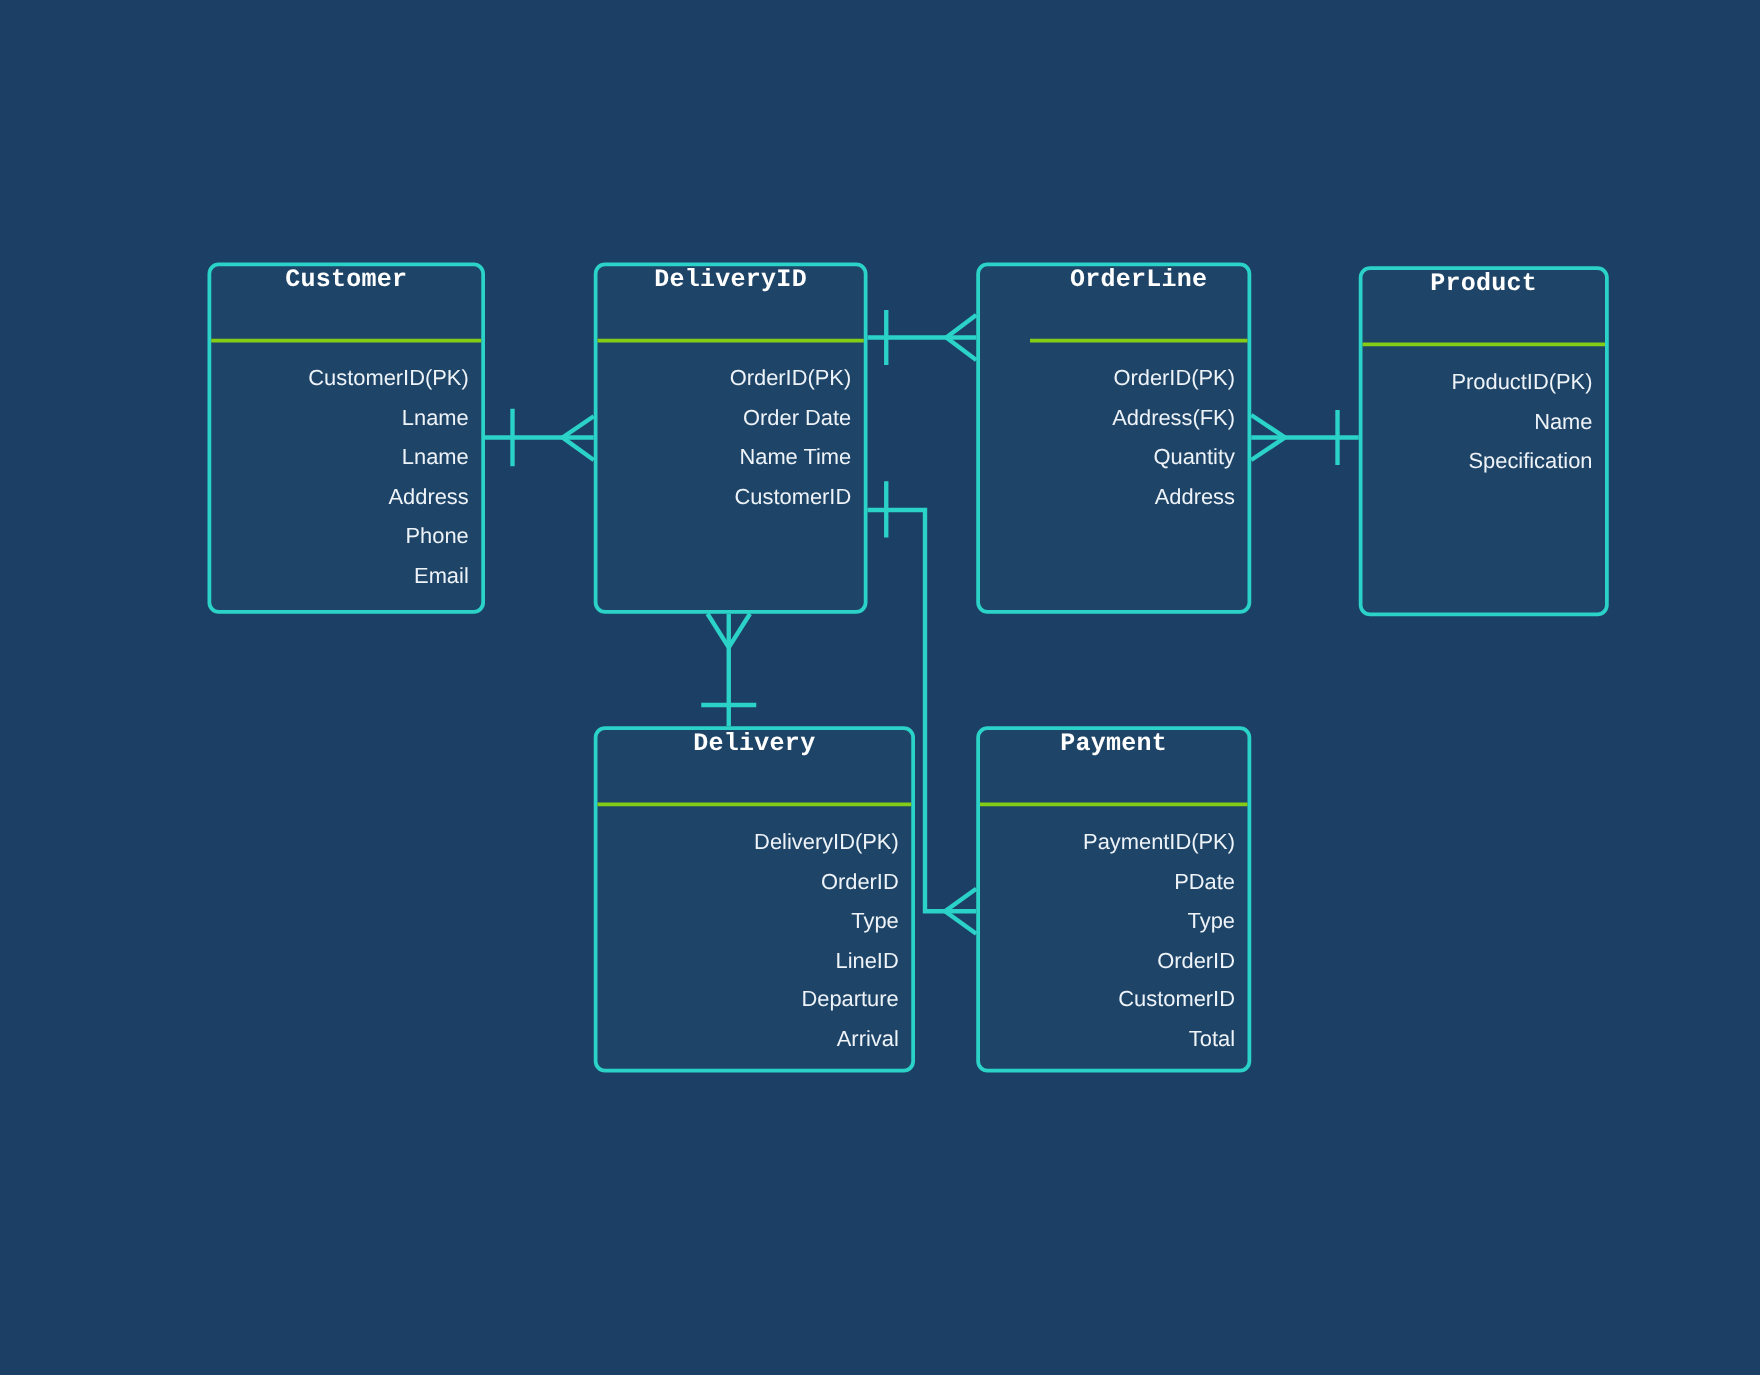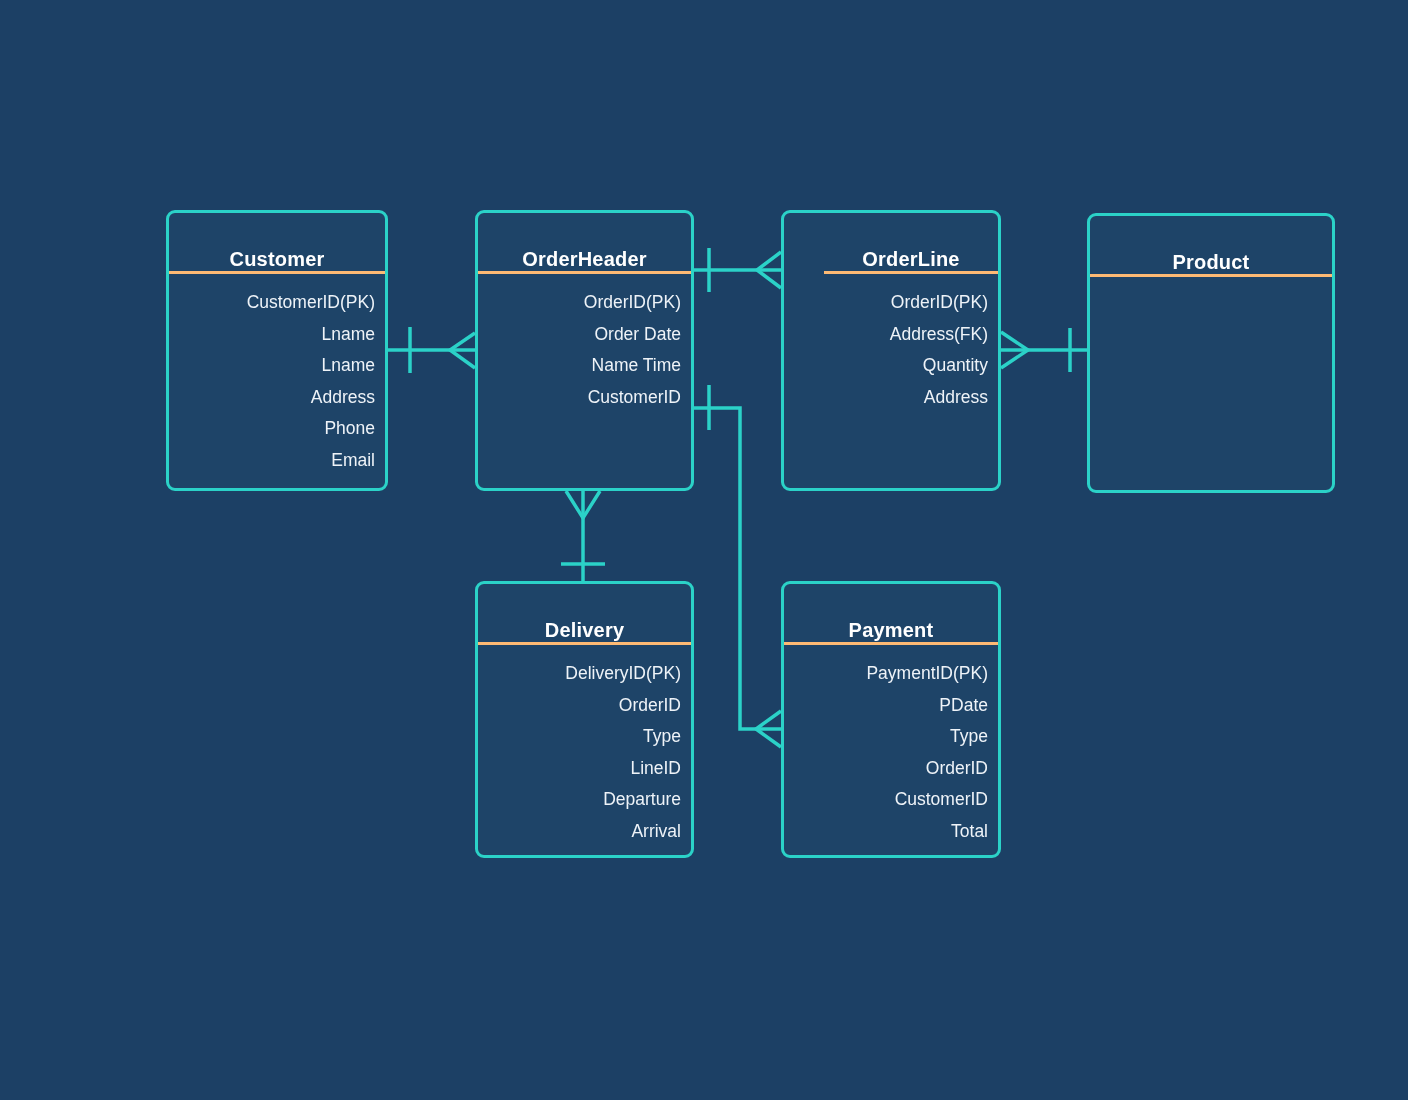--- a/index.html
+++ b/index.html
@@ -26,24 +26,25 @@
   .entity {
     position: absolute;
     border: 3px solid #2bd2c8;
     border-radius: 9px;
     background: #1e4468;
     box-sizing: border-box;
     color: #eef3f8;
   }
   .entity-header {
     height: 58px;
-    border-bottom: 3px solid #fdba74;
+    border-bottom: 3px solid #84cc16;
     display: flex;
-    align-items: flex-end;
+    align-items: flex-start;
     justify-content: center;
+    font-family: Liberation Mono, monospace;
   }
   .entity-title {
     font-size: 20px;
     font-weight: 700;
     color: #ffffff;
     letter-spacing: 0.2px;
   }
   .entity-fields {
     padding: 13px 10px 0 20px;
     list-style: none;
@@ -104,21 +105,21 @@
       <li>Lname</li>
       <li>Lname</li>
       <li>Address</li>
       <li>Phone</li>
       <li>Email</li>
     </ul>
   </div>
 
   <div class="entity" style="left:475px; top:210px; width:219px; height:281px;">
     <div class="entity-header">
-      <span class="entity-title">OrderHeader</span>
+      <span class="entity-title">DeliveryID</span>
     </div>
     <ul class="entity-fields">
       <li>OrderID(PK)</li>
       <li>Order Date</li>
       <li>Name Time</li>
       <li>CustomerID</li>
     </ul>
   </div>
 
   <div class="entity" style="left:781px; top:210px; width:220px; height:281px;padding-left:40px;">
@@ -126,27 +127,32 @@
       <span class="entity-title">OrderLine</span>
     </div>
     <ul class="entity-fields">
       <li>OrderID(PK)</li>
       <li>Address(FK)</li>
       <li>Quantity</li>
       <li>Address</li>
     </ul>
   </div>
 
-  <div class="entity" style="left:1087px; top:213px; width:248px; height:280px;">
+  <div class="entity" style="left:1087px; top:213px; width:200px; height:280px;">
     <div class="entity-header">
       <span class="entity-title">Product</span>
     </div>
+    <ul class="entity-fields">
+      <li>ProductID(PK)</li>
+      <li>Name</li>
+      <li>Specification</li>
+    </ul>
   </div>
 
-  <div class="entity" style="left:475px; top:581px; width:219px; height:277px;">
+  <div class="entity" style="left:475px; top:581px; width:257px; height:277px;">
     <div class="entity-header">
       <span class="entity-title">Delivery</span>
     </div>
     <ul class="entity-fields">
       <li>DeliveryID(PK)</li>
       <li>OrderID</li>
       <li>Type</li>
       <li>LineID</li>
       <li>Departure</li>
       <li>Arrival</li>

